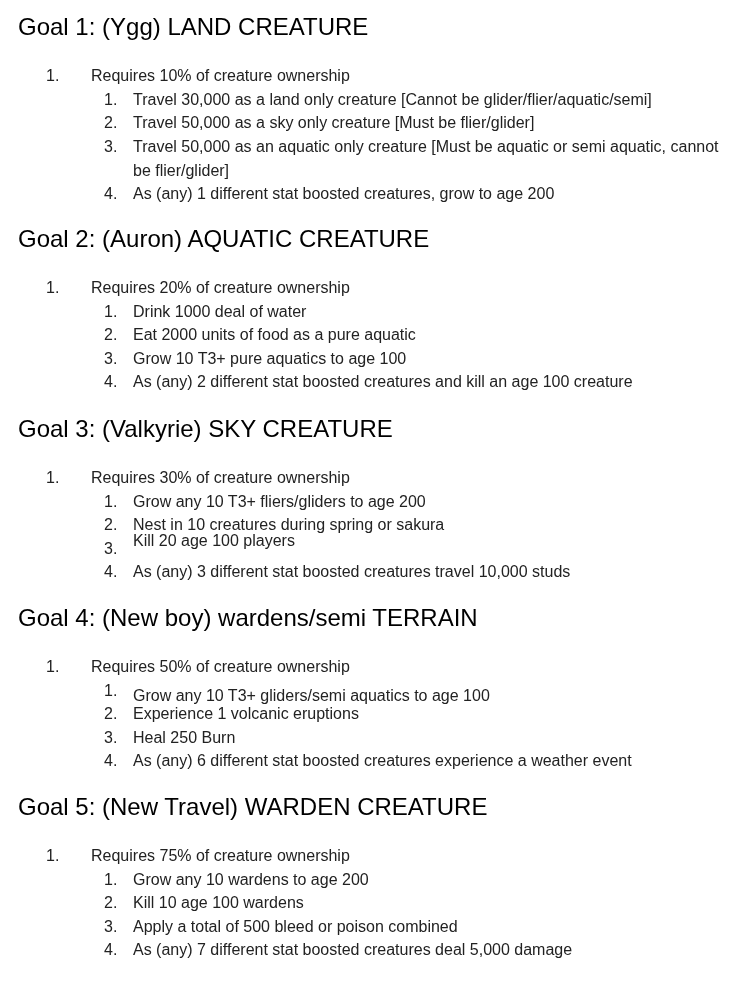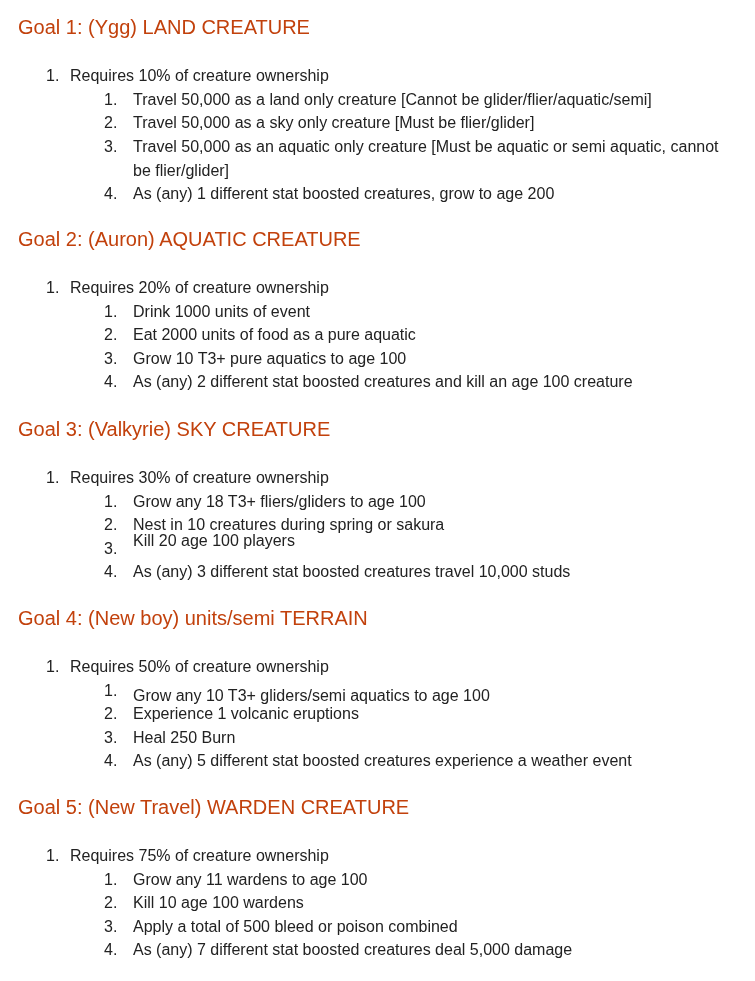--- a/index.html
+++ b/index.html
@@ -5,105 +5,105 @@
   html, body { margin: 0; padding: 0; background: #ffffff; }
   body {
     width: 755px; height: 981px; overflow: hidden;
     font-family: "Liberation Sans", sans-serif;
     color: #1f1f1f;
     position: relative;
   }
   .goal { position: absolute; left: 0; width: 755px; }
   .goal h2 {
     margin: 0; position: absolute; left: 18px; top: 0;
-    font-size: 20px; font-weight: normal; color: #c2410c; white-space: nowrap;
+    font-size: 24px; font-weight: normal; color: #000000; white-space: nowrap;
     line-height: 30px;
   }
   .req { position: absolute; left: 0; top: 50px; width: 755px; }
   .line { position: absolute; font-size: 16px; line-height: 23.5px; white-space: nowrap; color: #222; }
   .num { position: absolute; }
   .req-num { left: 46px; }
-  .req-text { left: 70px; }
+  .req-text { left: 91px; }
   .sub-num { left: 104px; }
   .sub-text { left: 133px; white-space: normal; width: 600px; }
 </style>
 </head>
 <body>
 
 <section class="goal" style="top:12px;">
   <h2>Goal 1: (Ygg) LAND CREATURE</h2>
   <div class="req">
     <span class="line num req-num" style="top:2px">1.</span>
     <span class="line req-text" style="top:2px">Requires 10% of creature ownership</span>
     <span class="line num sub-num" style="top:26px">1.</span>
-    <span class="line sub-text" style="top:26px">Travel 50,000 as a land only creature [Cannot be glider/flier/aquatic/semi]</span>
+    <span class="line sub-text" style="top:26px">Travel 30,000 as a land only creature [Cannot be glider/flier/aquatic/semi]</span>
     <span class="line num sub-num" style="top:49px">2.</span>
     <span class="line sub-text" style="top:49px">Travel 50,000 as a sky only creature [Must be flier/glider]</span>
     <span class="line num sub-num" style="top:73px">3.</span>
     <span class="line sub-text" style="top:73px;width:590px">Travel 50,000 as an aquatic only creature [Must be aquatic or semi aquatic, cannot be flier/glider]</span>
     <span class="line num sub-num" style="top:120px">4.</span>
     <span class="line sub-text" style="top:120px">As (any) 1 different stat boosted creatures, grow to age 200</span>
   </div>
 </section>
 
 <section class="goal" style="top:224px;">
   <h2>Goal 2: (Auron) AQUATIC CREATURE</h2>
   <div class="req">
     <span class="line num req-num" style="top:2px">1.</span>
     <span class="line req-text" style="top:2px">Requires 20% of creature ownership</span>
     <span class="line num sub-num" style="top:26px">1.</span>
-    <span class="line sub-text" style="top:26px">Drink 1000 units of event</span>
+    <span class="line sub-text" style="top:26px">Drink 1000 deal of water</span>
     <span class="line num sub-num" style="top:49px">2.</span>
     <span class="line sub-text" style="top:49px">Eat 2000 units of food as a pure aquatic</span>
     <span class="line num sub-num" style="top:73px">3.</span>
     <span class="line sub-text" style="top:73px">Grow 10 T3+ pure aquatics to age 100</span>
     <span class="line num sub-num" style="top:96px">4.</span>
     <span class="line sub-text" style="top:96px">As (any) 2 different stat boosted creatures and kill an age 100 creature</span>
   </div>
 </section>
 
 <section class="goal" style="top:414px;">
   <h2>Goal 3: (Valkyrie) SKY CREATURE</h2>
   <div class="req">
     <span class="line num req-num" style="top:2px">1.</span>
     <span class="line req-text" style="top:2px">Requires 30% of creature ownership</span>
     <span class="line num sub-num" style="top:26px">1.</span>
-    <span class="line sub-text" style="top:26px">Grow any 18 T3+ fliers/gliders to age 100</span>
+    <span class="line sub-text" style="top:26px">Grow any 10 T3+ fliers/gliders to age 200</span>
     <span class="line num sub-num" style="top:49px">2.</span>
     <span class="line sub-text" style="top:49px">Nest in 10 creatures during spring or sakura</span>
     <span class="line num sub-num" style="top:73px">3.</span>
     <span class="line sub-text" style="top:65px">Kill 20 age 100 players</span>
     <span class="line num sub-num" style="top:96px">4.</span>
     <span class="line sub-text" style="top:96px">As (any) 3 different stat boosted creatures travel 10,000 studs</span>
   </div>
 </section>
 
 <section class="goal" style="top:603px;">
-  <h2>Goal 4: (New boy) units/semi TERRAIN</h2>
+  <h2>Goal 4: (New boy) wardens/semi TERRAIN</h2>
   <div class="req">
     <span class="line num req-num" style="top:2px">1.</span>
     <span class="line req-text" style="top:2px">Requires 50% of creature ownership</span>
     <span class="line num sub-num" style="top:26px">1.</span>
     <span class="line sub-text" style="top:31px">Grow any 10 T3+ gliders/semi aquatics to age 100</span>
     <span class="line num sub-num" style="top:49px">2.</span>
     <span class="line sub-text" style="top:49px">Experience 1 volcanic eruptions</span>
     <span class="line num sub-num" style="top:73px">3.</span>
     <span class="line sub-text" style="top:73px">Heal 250 Burn</span>
     <span class="line num sub-num" style="top:96px">4.</span>
-    <span class="line sub-text" style="top:96px">As (any) 5 different stat boosted creatures experience a weather event</span>
+    <span class="line sub-text" style="top:96px">As (any) 6 different stat boosted creatures experience a weather event</span>
   </div>
 </section>
 
 <section class="goal" style="top:792px;">
   <h2>Goal 5: (New Travel) WARDEN CREATURE</h2>
   <div class="req">
     <span class="line num req-num" style="top:2px">1.</span>
     <span class="line req-text" style="top:2px">Requires 75% of creature ownership</span>
     <span class="line num sub-num" style="top:26px">1.</span>
-    <span class="line sub-text" style="top:26px">Grow any 11 wardens to age 100</span>
+    <span class="line sub-text" style="top:26px">Grow any 10 wardens to age 200</span>
     <span class="line num sub-num" style="top:49px">2.</span>
     <span class="line sub-text" style="top:49px">Kill 10 age 100 wardens</span>
     <span class="line num sub-num" style="top:73px">3.</span>
     <span class="line sub-text" style="top:73px">Apply a total of 500 bleed or poison combined</span>
     <span class="line num sub-num" style="top:96px">4.</span>
     <span class="line sub-text" style="top:96px">As (any) 7 different stat boosted creatures deal 5,000 damage</span>
   </div>
 </section>
 
 </body></html>

